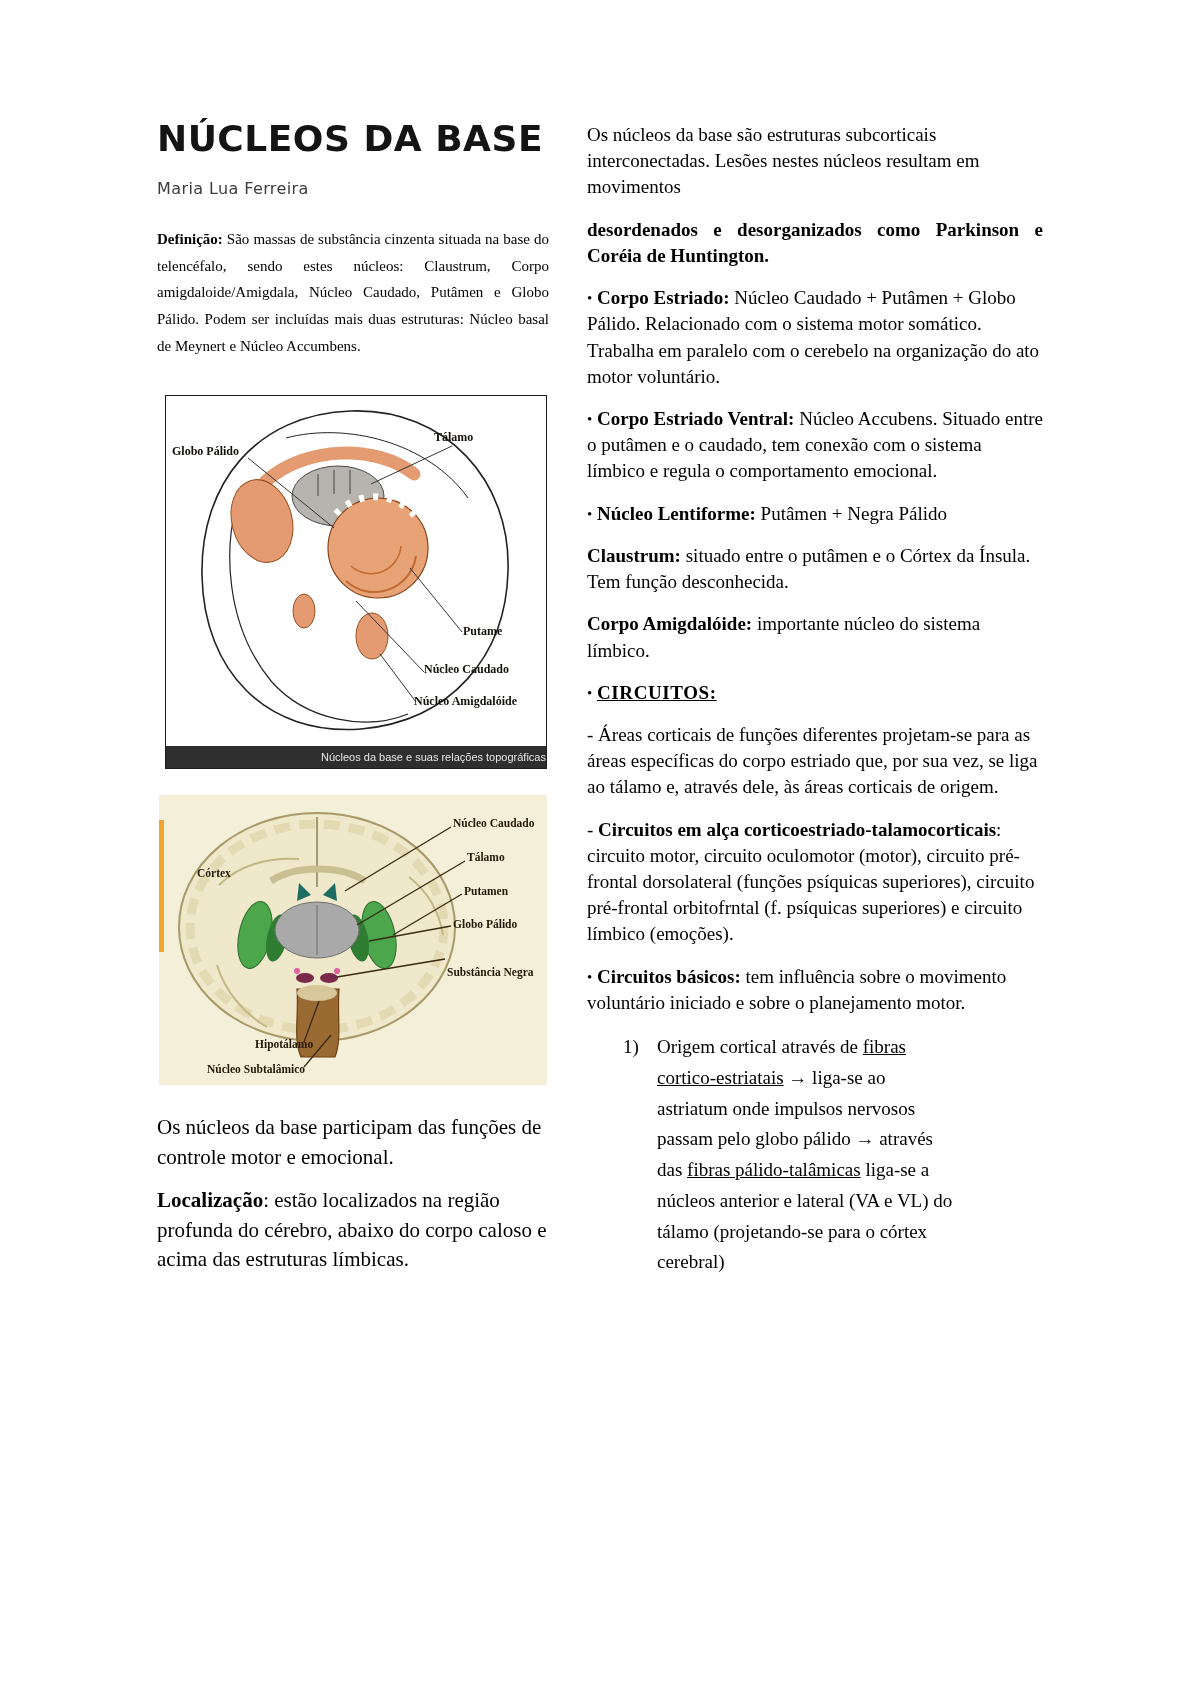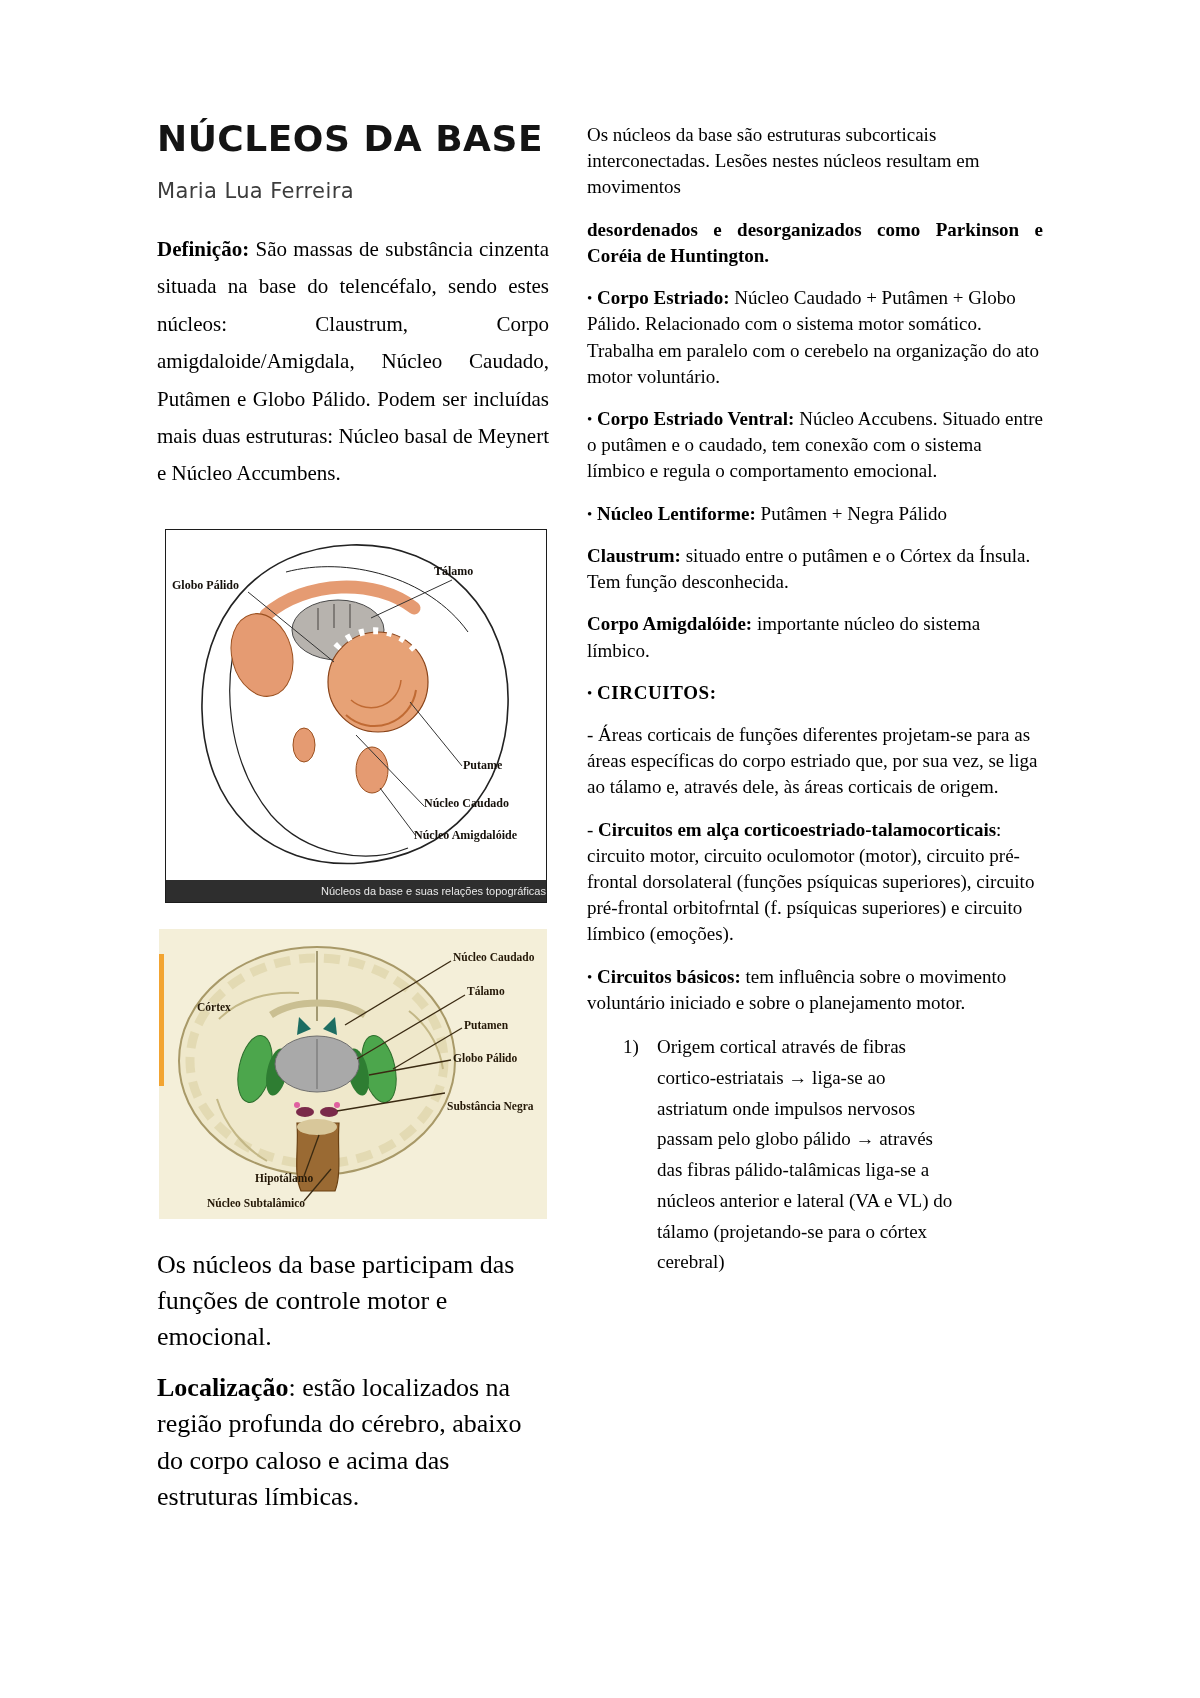--- a/index.html
+++ b/index.html
@@ -3,44 +3,44 @@
 <meta charset="utf-8">
 <style>
   html,body{margin:0;padding:0;background:#fff;}
   .page{position:relative;width:1068px;height:1698px;background:#ffffff;overflow:hidden;
         font-family:"Liberation Serif",serif;color:#000;}
 
   
   .col-left{position:absolute;left:157px;top:118px;width:392px;}
   .title{font-family:"DejaVu Sans",sans-serif;font-size:36px;font-weight:600;
          letter-spacing:.5px;color:#141414;margin:0 0 20px 0;}
-  .author{font-family:"DejaVu Sans",sans-serif;font-size:21px;color:#3c3c3c;
+  .author{font-family:"DejaVu Sans",sans-serif;font-size:16px;color:#3c3c3c;
           letter-spacing:.4px;margin:0 0 28px 0;}
-  .p-def{font-size:21px;line-height:1.78;text-align:justify;margin:0;}
-  .p-body{font-size:26px;line-height:1.4;margin:14px 0 0 0;}
+  .p-def{font-size:15px;line-height:1.78;text-align:justify;margin:0;}
+  .p-body{font-size:21px;line-height:1.4;margin:14px 0 0 0;}
   .p-body.first{margin-top:28px;}
   b{font-weight:bold;}
 
   
   figure{margin:0;}
   .figure1{position:relative;width:380px;height:372px;margin:36px 0 0 8px;
            border:1px solid #1c1c1c;background:#fff;}
   .figure2{position:relative;width:388px;height:290px;margin:26px 0 0 2px;
            background:#f4efd9;}
   .fig-caption-bar{position:absolute;left:0;right:0;bottom:0;height:22px;
            background:#2e2e2e;color:#e8e8e8;font-size:11px;line-height:22px;
            text-align:right;font-family:"Liberation Sans",sans-serif;}
   .fl{position:absolute;font-size:12px;font-weight:bold;color:#15100a;white-space:nowrap;}
   .figure2 .fl{font-size:11.5px;color:#241807;}
 
   
   .col-right{position:absolute;left:587px;top:122px;width:456px;}
   .col-right p{font-size:19px;line-height:1.38;margin:0 0 16px 0;}
   .just{text-align:justify;font-weight:bold;}
-  .u{margin-top:8px;}
+  .u{text-decoration:underline;margin-top:8px;}
   .bullet{font-size:15px;vertical-align:1px;}
   .caps{letter-spacing:.6px;}
   .numbered{display:flex;padding-left:36px;margin-top:2px;}
   .num{flex:none;width:34px;font-size:19px;line-height:1.62;}
   .num-text{width:298px;font-size:19px;line-height:1.62;}
 </style>
 </head>
 <body>
 
 <div class="page">

